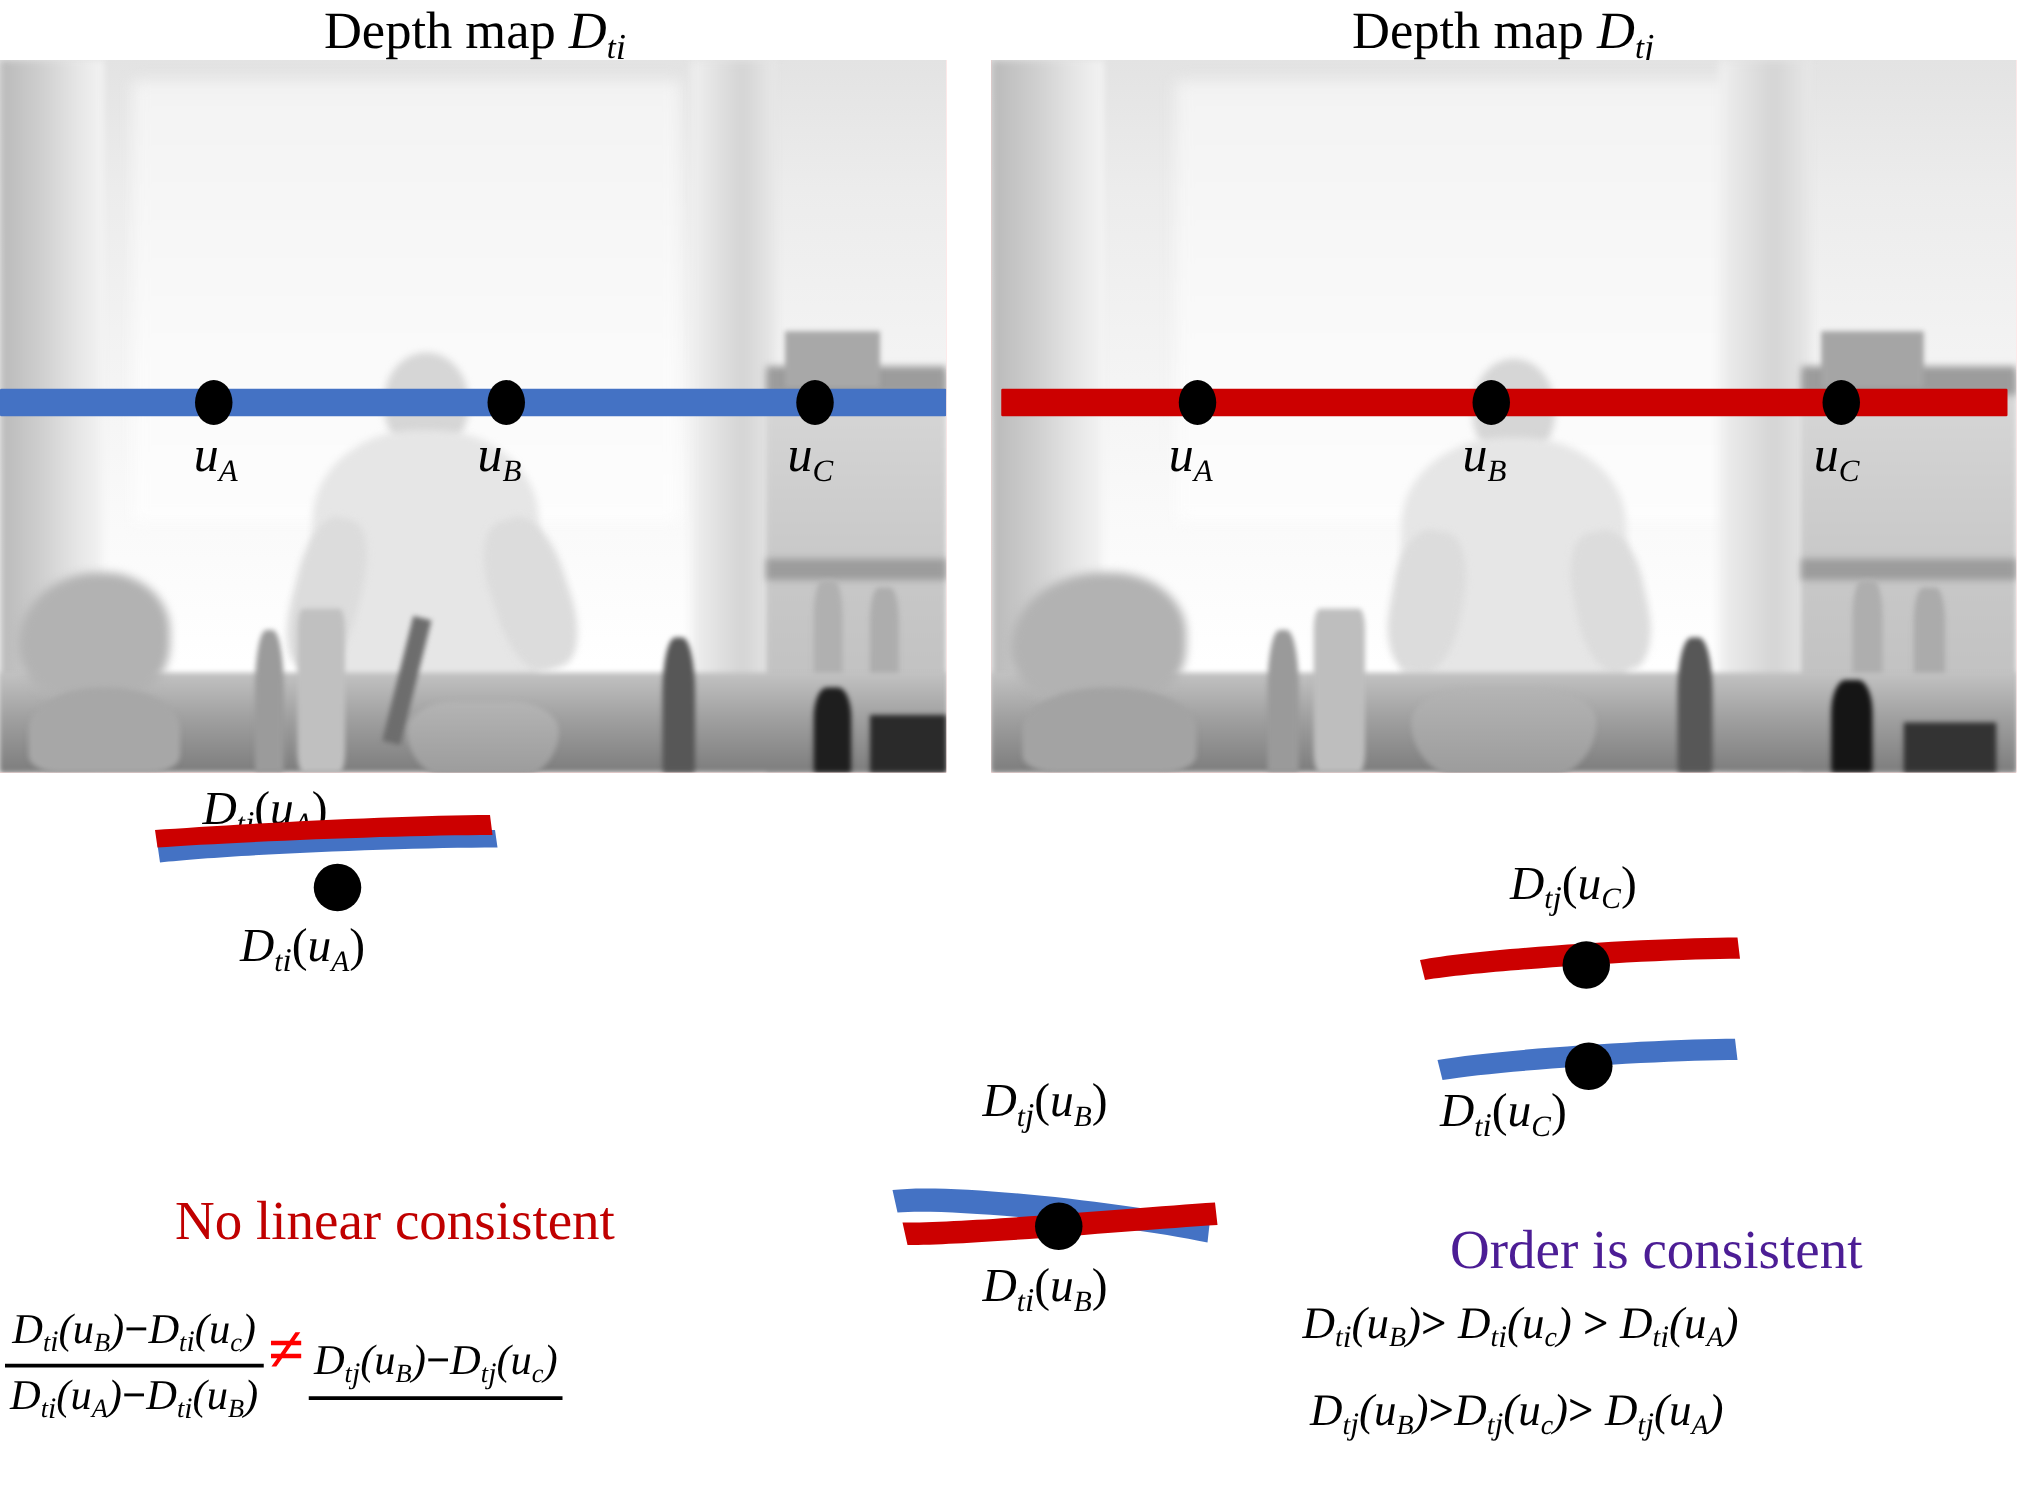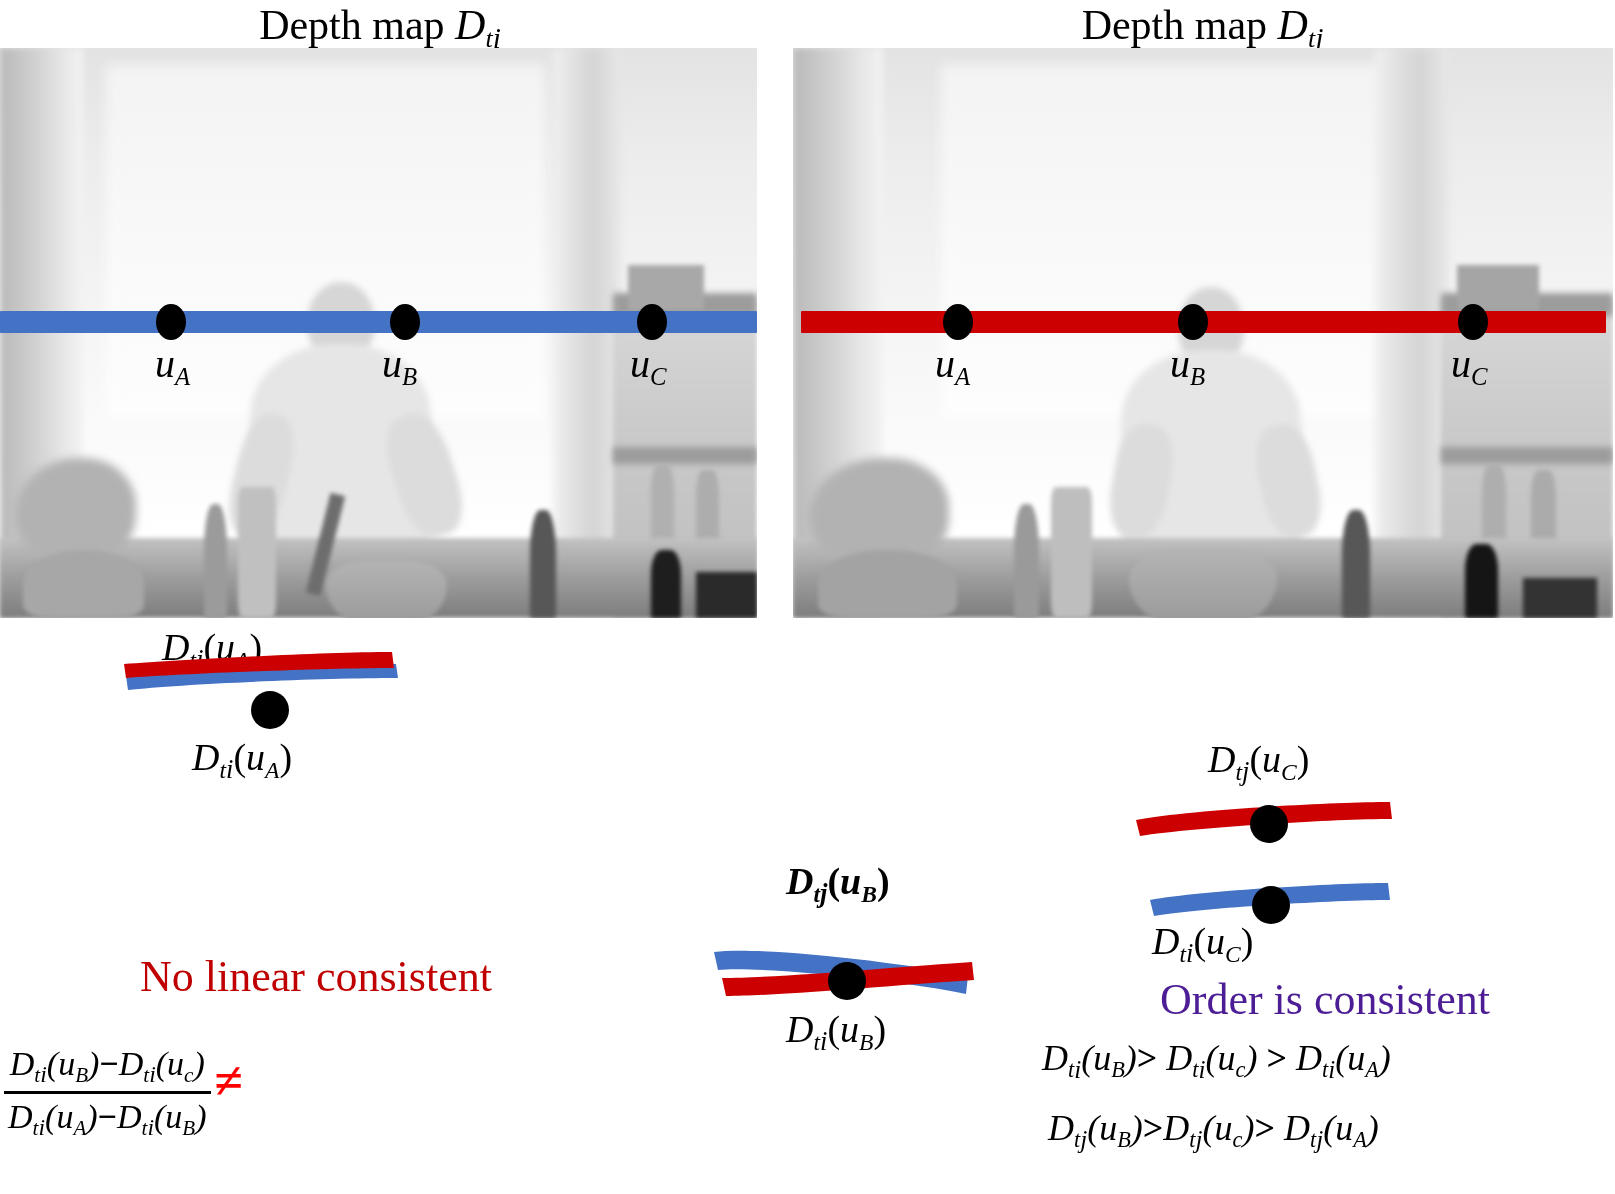--- a/index.html
+++ b/index.html
@@ -330,39 +330,39 @@
       <path d="M6,48 C60,42 200,36 276,36 L278,50 C200,50 60,56 8,62 Z" fill="#4472c4"></path>
       <path d="M4,36 C60,32 200,24 272,24 L274,40 C200,40 60,46 6,50 Z" fill="#cc0000"></path>
     </svg>
     <div class="ribbon-dot" style="left:131px; top:63px;"></div>
 
     <div class="ribbon-label" style="left:72px; top:110px;">
       <span class="mathit">D</span><span class="sub">t</span><span class="subsub">i</span><span>(</span><span class="mathit">u</span><span class="sub">A</span><span>)</span>
     </div>
   </div>
 
-  <div class="ribbon-group" style="left:1120px; top:740px; width:320px; height:230px;">
+  <div class="ribbon-group" style="left:1120px; top:688px; width:320px; height:230px;">
     <div class="ribbon-label" style="left:88px; top:0px;">
       <span class="mathit">D</span><span class="sub">t</span><span class="subsub">j</span><span>(</span><span class="mathit">u</span><span class="sub">C</span><span>)</span>
     </div>
 
     <svg class="ribbon-svg" width="310" height="200" viewBox="0 0 310 200" style="top:48px;">
       <path d="M16,32 C70,22 210,14 270,14 L272,31 C210,31 70,40 20,48 Z" fill="#cc0000"></path>
       <path d="M30,112 C80,103 215,95 268,95 L270,112 C215,112 80,120 34,128 Z" fill="#4472c4"></path>
     </svg>
     <div class="ribbon-dot" style="left:130px; top:65px;"></div>
     <div class="ribbon-dot" style="left:132px; top:146px;"></div>
 
     <div class="ribbon-label" style="left:32px; top:182px;">
       <span class="mathit">D</span><span class="sub">t</span><span class="subsub">i</span><span>(</span><span class="mathit">u</span><span class="sub">C</span><span>)</span>
     </div>
   </div>
 
   <div class="ribbon-group" style="left:700px; top:862px; width:310px; height:190px;">
-    <div class="ribbon-label" style="left:86px; top:0px;font-weight:bold;">
+    <div class="ribbon-label" style="left:86px; top:0px;">
       <span class="mathit">D</span><span class="sub">t</span><span class="subsub">j</span><span>(</span><span class="mathit">u</span><span class="sub">B</span><span>)</span>
     </div>
 
     <svg class="ribbon-svg" width="300" height="120" viewBox="0 0 300 120" style="top:58px;">
       <path d="M14,32 C60,26 200,42 268,56 L266,74 C200,60 60,46 18,50 Z" fill="#4472c4"></path>
       <path d="M22,58 C80,58 210,46 272,42 L274,60 C210,64 80,76 26,76 Z" fill="#cc0000"></path>
     </svg>
     <div class="ribbon-dot" style="left:128px; top:100px;"></div>
 
     <div class="ribbon-label" style="left:86px; top:148px;">
@@ -380,20 +380,23 @@
       </div>
       <div class="bar"></div>
       <div class="den">
         <span class="mathit">D</span><span class="sub">t</span><span class="subsub">i</span>(<span class="mathit">u</span><span class="sub">A</span>)<span class="op">−</span><span class="mathit">D</span><span class="sub">t</span><span class="subsub">i</span>(<span class="mathit">u</span><span class="sub">B</span>)
       </div>
     </div>
 
     <div class="neq">≠</div>
 
     <div class="frac">
+      <div class="num">
+        <span class="mathit">D</span><span class="sub">t</span><span class="subsub">j</span>(<span class="mathit">u</span><span class="sub">B</span>)<span class="op">−</span><span class="mathit">D</span><span class="sub">t</span><span class="subsub">j</span>(<span class="mathit">u</span><span class="sub">c</span>)
+      </div>
       <div class="bar"></div>
     </div>
   </div>
 
   <div class="verdict green" style="left:1160px; top:978px;">Order is consistent</div>
 
   <div class="ineq-line" style="left:1042px; top:1040px;">
     <span class="mathit">D</span><span class="sub">t</span><span class="subsub">i</span>(<span class="mathit">u</span><span class="sub">B</span>)<span class="op">&gt;</span>&nbsp;<span class="mathit">D</span><span class="sub">t</span><span class="subsub">i</span>(<span class="mathit">u</span><span class="sub">c</span>)&nbsp;<span class="op">&gt;</span>&nbsp;<span class="mathit">D</span><span class="sub">t</span><span class="subsub">i</span>(<span class="mathit">u</span><span class="sub">A</span>)
   </div>
 

